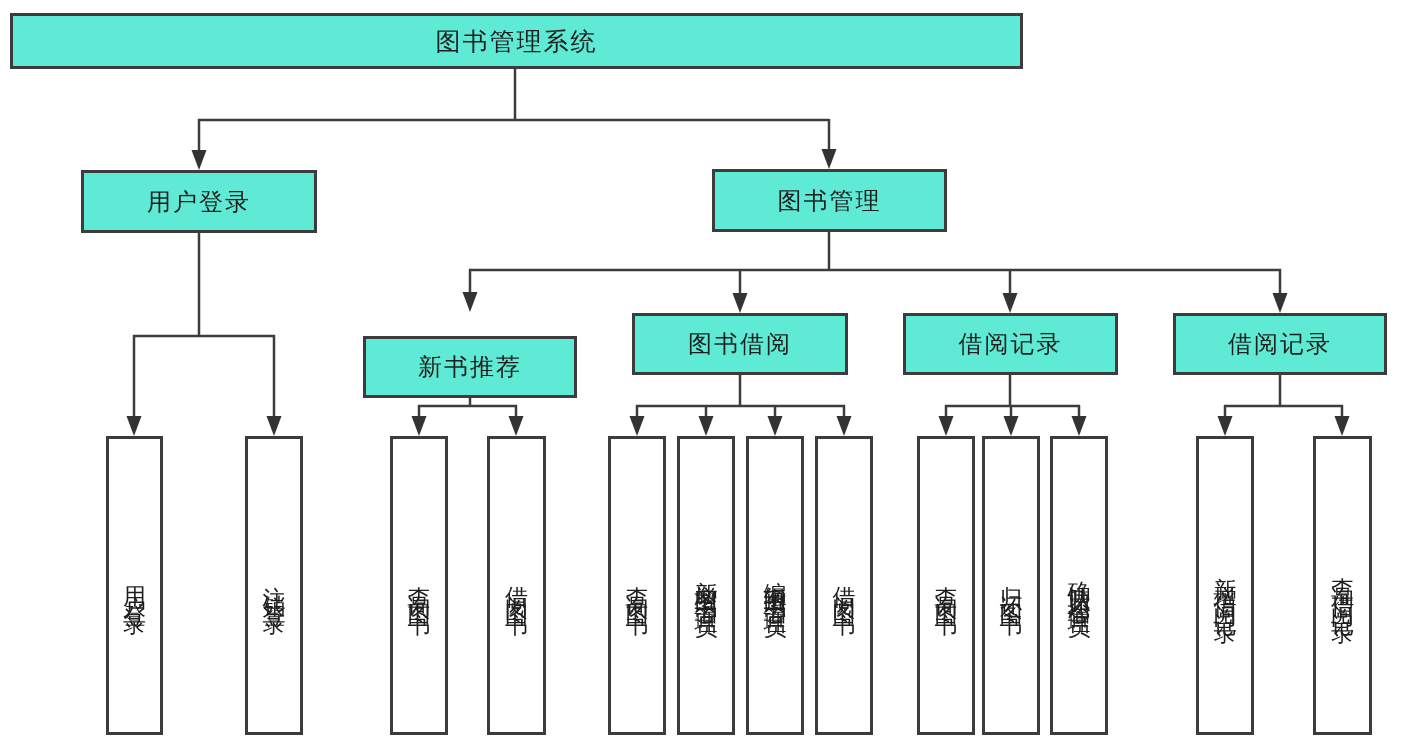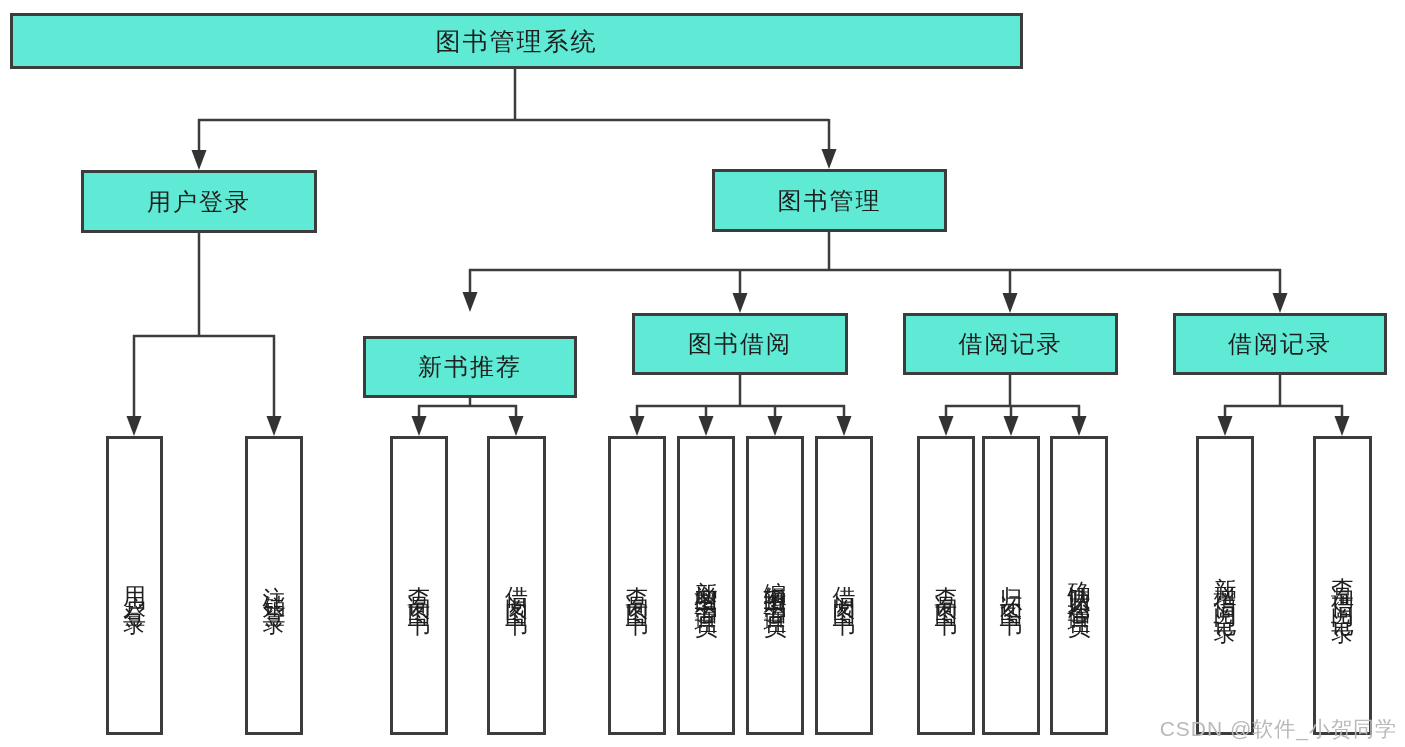--- a/index.html
+++ b/index.html
@@ -128,15 +128,14 @@
   <div class="vbox long" style="left:746px;top:436px;width:58px;height:299px;">编辑图书（管理员）</div>
   <div class="vbox" style="left:815px;top:436px;width:58px;height:299px;">借阅图书</div>
 
   <div class="vbox" style="left:917px;top:436px;width:58px;height:299px;">查询图书</div>
   <div class="vbox" style="left:982px;top:436px;width:58px;height:299px;">归还图书</div>
   <div class="vbox long" style="left:1050px;top:436px;width:58px;height:299px;">确认归还（管理员）</div>
 
   <div class="vbox" style="left:1196px;top:436px;width:58px;height:299px;">新增借阅记录</div>
   <div class="vbox" style="left:1313px;top:436px;width:59px;height:299px;">查询借阅记录</div>
 
-  <div class="watermark">CSDN @软件_小贺同学</div>
 
 </div>
 
 </body></html>

